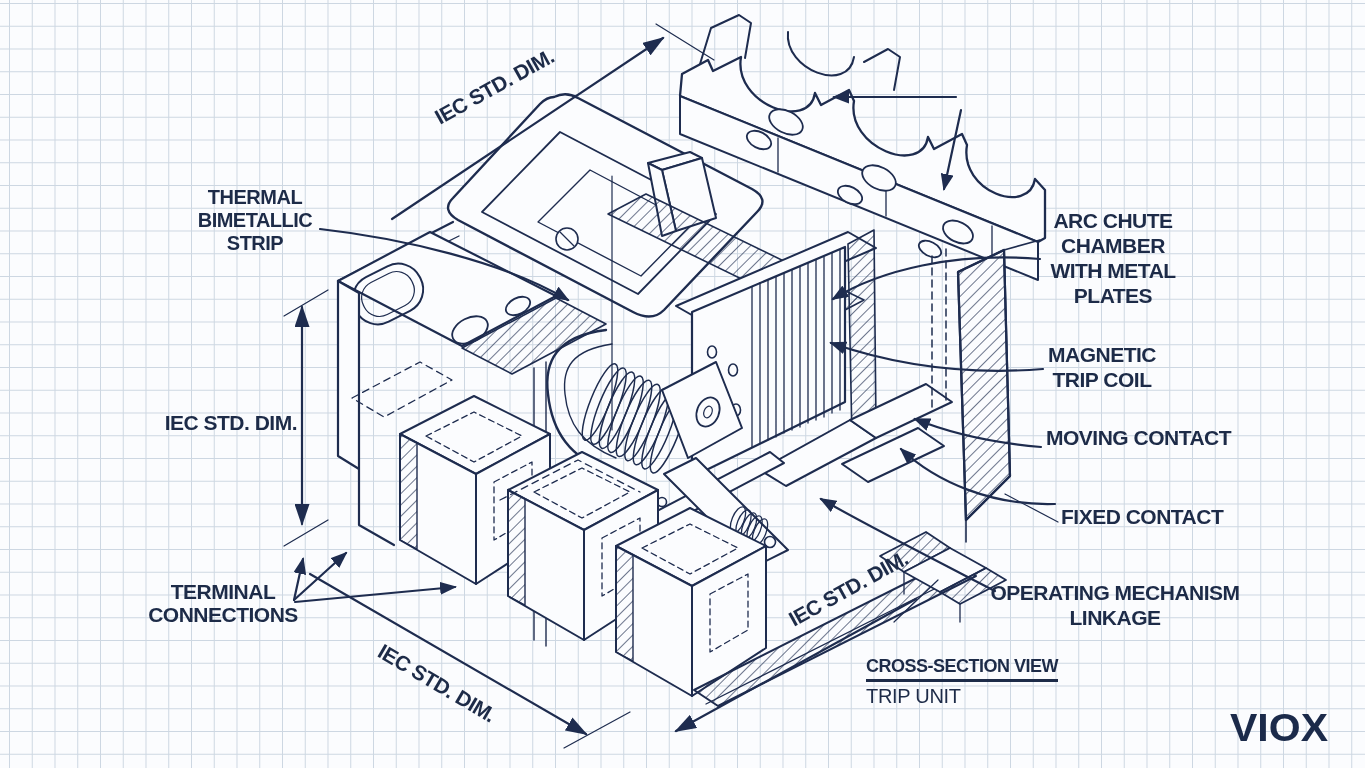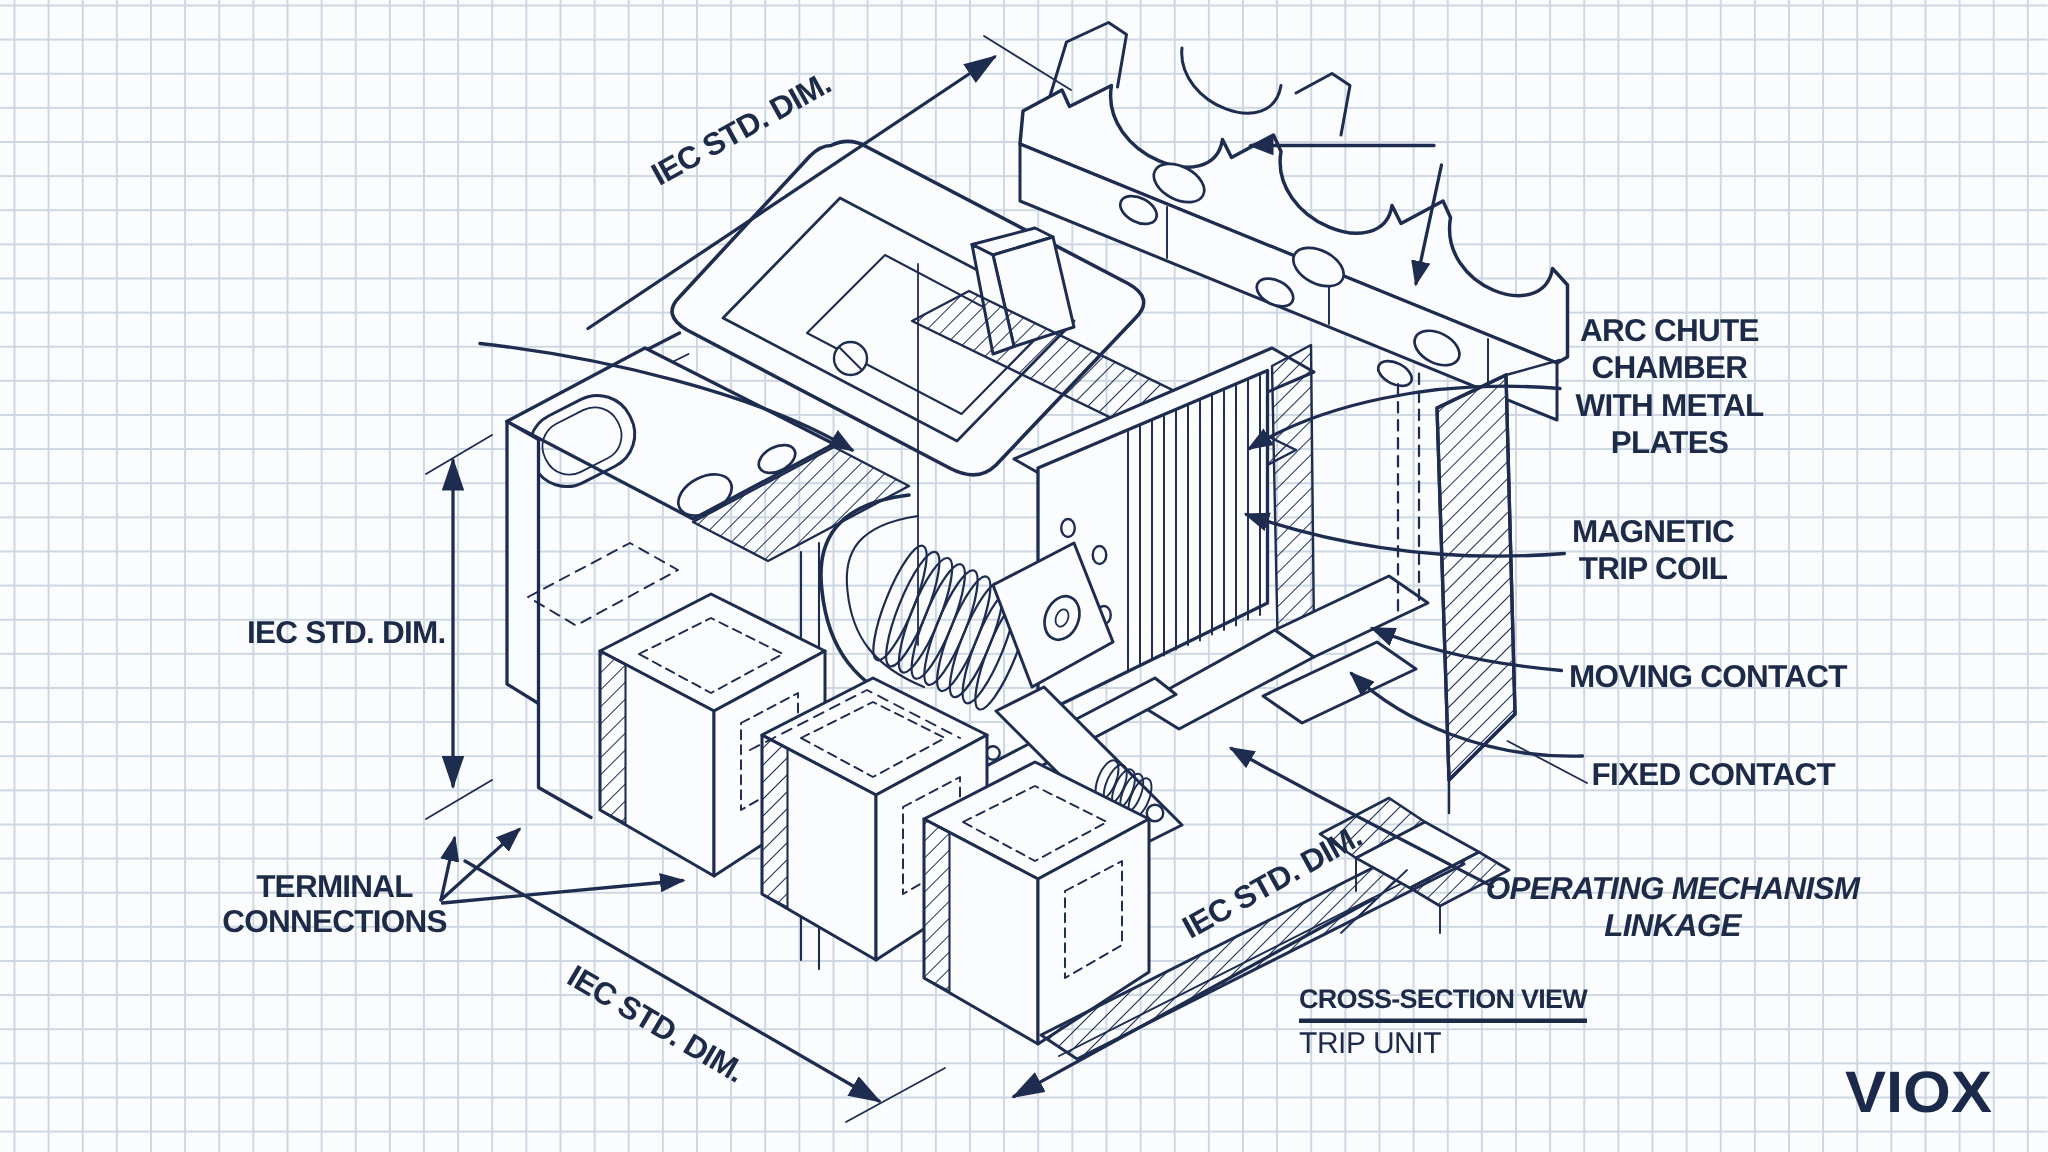--- a/index.html
+++ b/index.html
@@ -242,39 +242,44 @@
         <path d="M 1041 447 C 995 443, 952 434, 915 419" marker-end="url(#ahL)"></path>
         <path d="M 1055 504 C 992 506, 936 482, 901 449" marker-end="url(#ahL)"></path>
         <path d="M 995 591 C 935 560, 868 526, 821 499" marker-end="url(#ahL)"></path>
         <path d="M 294 600 L 303 559" marker-end="url(#ahL)"></path>
         <path d="M 294 600 L 346 553" marker-end="url(#ahL)"></path>
         <path d="M 295 602 L 455 587" marker-end="url(#ahL)"></path>
       </g>
     </g>
   </svg>
 
+  <div class="lbl center" style="left:175px; top:186px; width:160px;">
+    <div>THERMAL</div>
+    <div>BIMETALLIC</div>
+    <div>STRIP</div>
+  </div>
 
 
   <div class="lbl center" style="left:1033px; top:208px; width:160px; line-height:25px; font-size:21px;">
     <div>ARC CHUTE</div>
     <div>CHAMBER</div>
     <div>WITH METAL</div>
     <div>PLATES</div>
   </div>
 
   <div class="lbl center" style="left:1022px; top:342px; width:160px; line-height:25px; font-size:21px;">
     <div>MAGNETIC</div>
     <div>TRIP COIL</div>
   </div>
 
-  <div class="lbl" style="left:1046px; top:440px; font-size:21px;">MOVING CONTACT</div>
+  <div class="lbl" style="left:1046px; top:426px; font-size:21px;">MOVING CONTACT</div>
 
   <div class="lbl" style="left:1061px; top:493px; font-size:21px;margin-top:12px;">FIXED CONTACT</div>
 
-  <div class="lbl center" style="left:985px; top:580px; width:260px; line-height:25px; font-size:21px;font-style:italic;">
+  <div class="lbl center" style="left:985px; top:580px; width:260px; line-height:25px; font-size:21px;">
     <div>OPERATING MECHANISM</div>
     <div>LINKAGE</div>
   </div>
 
   <div class="lbl center" style="left:133px; top:580px; width:180px; font-size:21px;">
     <div>TERMINAL</div>
     <div>CONNECTIONS</div>
   </div>
 
   <div class="lbl rot" style="left:497px; top:120px; transform:translate(-50%,-50%) rotate(-29deg); font-size:21px;">IEC STD. DIM.</div>

